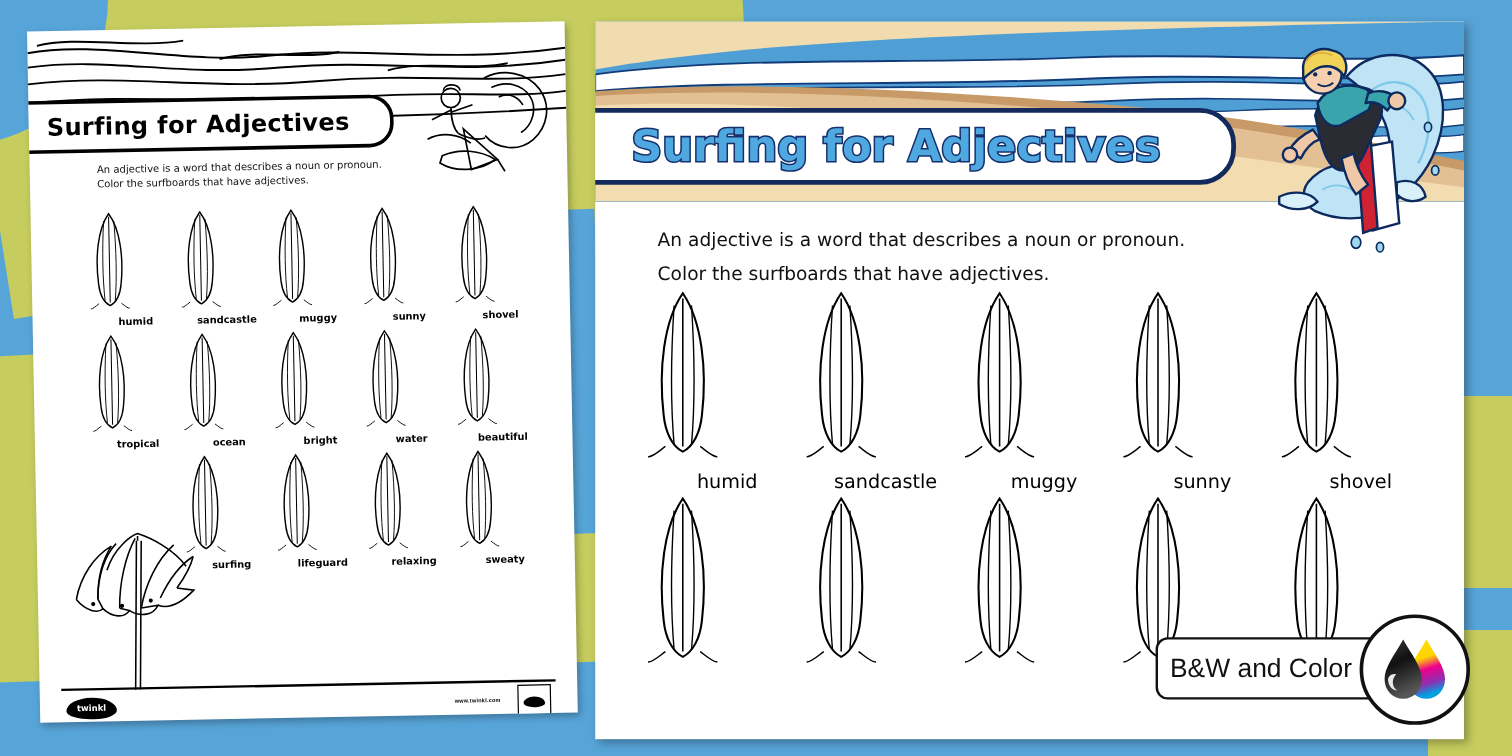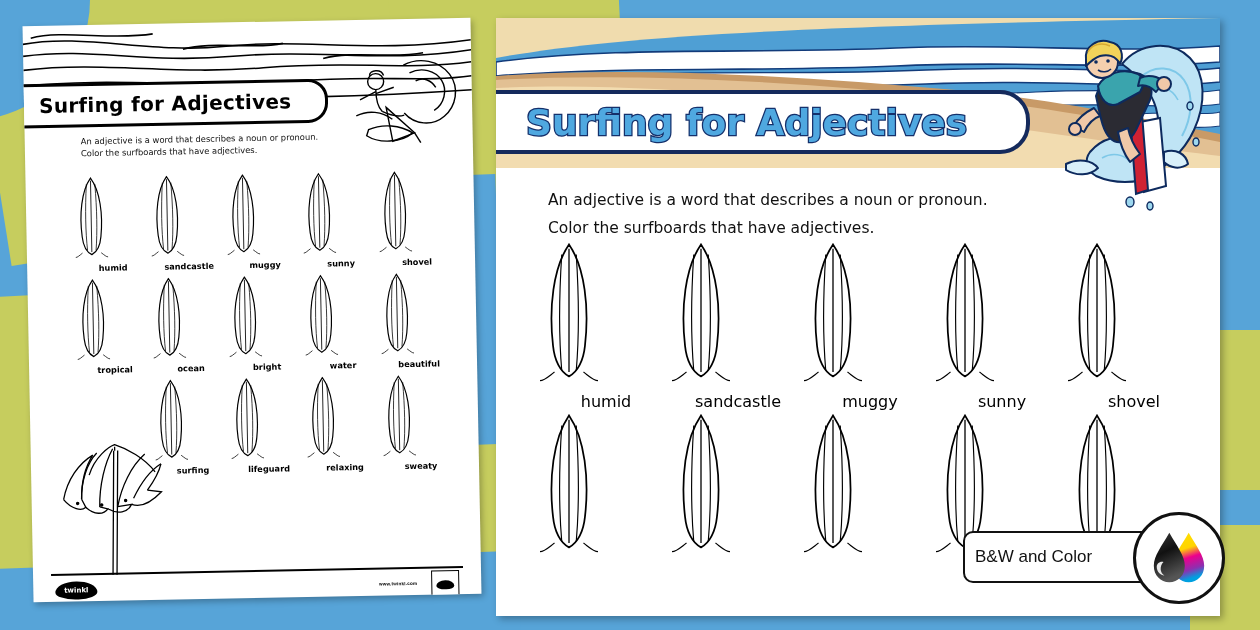--- a/index.html
+++ b/index.html
@@ -135,21 +135,21 @@
   
   .c-surfer{position:absolute;right:6px;top:16px;width:170px;height:185px;z-index:5;}
 
   
   .badge{
     position:absolute;left:963px;top:531px;width:212px;height:48px;
     background:#fff;border:2.5px solid #111;border-radius:10px;
     display:flex;align-items:center;z-index:30;
   }
   .badge-label{
-    margin-left:10px;font-size:17px;color:#111;font-family:"Liberation Sans", sans-serif;text-align:center;
+    margin-left:10px;font-size:22px;color:#111;font-family:"Liberation Sans", sans-serif;text-align:center;
   }
   .badge-circle{
     position:absolute;left:1133px;top:512px;width:86px;height:86px;border-radius:50%;
     background:#fff;border:3px solid #111;z-index:31;
     display:flex;align-items:center;justify-content:center;
   }
   .drop-svg{width:62px;height:62px;}
 
   
   svg{display:block;}

